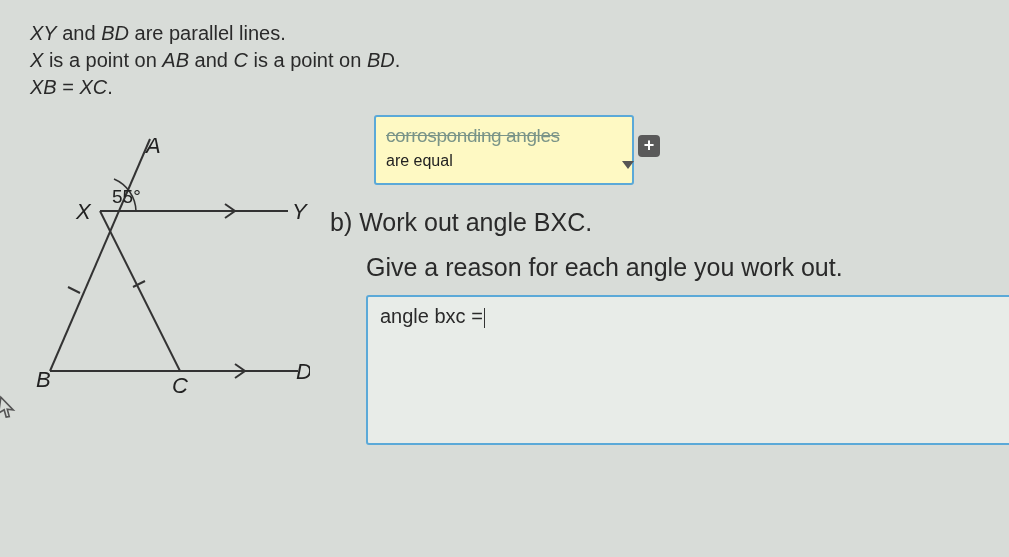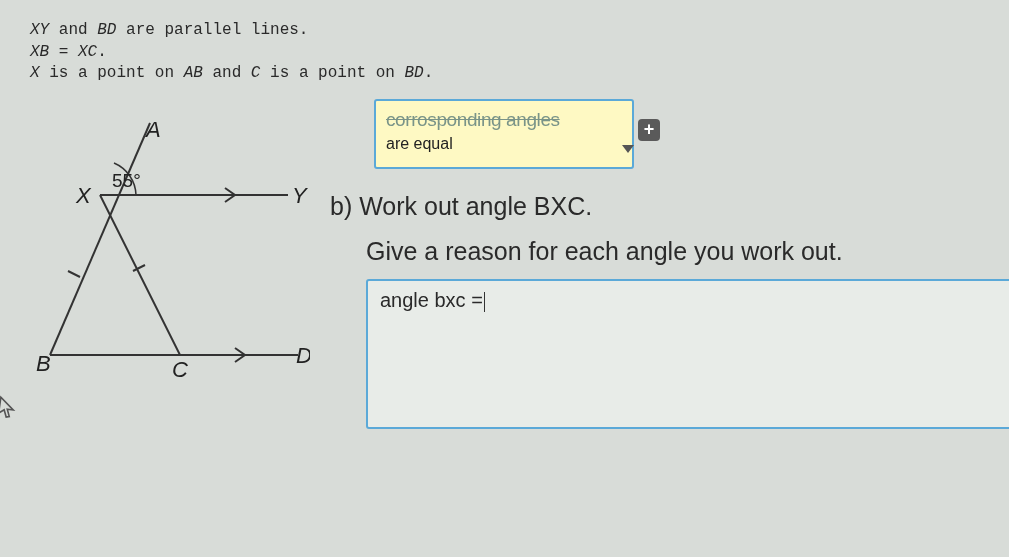--- a/index.html
+++ b/index.html
@@ -6,24 +6,23 @@
     body {
       width: 1009px;
       height: 557px;
       background: #d8dcd8;
       font-family: Arial, sans-serif;
       color: #2a2a2a;
       padding: 20px 30px 20px 30px;
       position: relative;
     }
     .problem-text {
-      font-size: 16px;
+      font-size: 20px;
       line-height: 1.35;
       margin-bottom: 10px;
-      font-family: Liberation Mono, monospace;
     }
     .problem-text .italic { font-style: italic; }
     .main-area {
       display: flex;
       gap: 20px;
     }
     .diagram-col {
       width: 280px;
       padding-top: 20px;
       position: relative;
@@ -113,24 +112,24 @@
     .caret { display:inline-block; width:1px; height:20px; background:#333; vertical-align:middle; margin-left:1px;}
   </style>
 </head>
 <body>
 
 <div class="problem-text">
   <div>
     <span class="italic">XY</span><span> and </span><span class="italic">BD</span><span> are parallel lines.</span>
   </div>
   <div>
-    <span class="italic">XB</span><span> = </span><span class="italic">XC</span><span>.</span>
+    <span class="italic">X</span><span> is a point on </span><span class="italic">AB</span><span> and </span><span class="italic">C</span><span> is a point on </span><span class="italic">BD</span><span>.</span>
   </div>
   <div>
-    <span class="italic">X</span><span> is a point on </span><span class="italic">AB</span><span> and </span><span class="italic">C</span><span> is a point on </span><span class="italic">BD</span><span>.</span>
+    <span class="italic">XB</span><span> = </span><span class="italic">XC</span><span>.</span>
   </div>
 </div>
 
 <div class="main-area">
   <div class="diagram-col">
     <svg class="diagram" viewBox="0 0 280 280">
       <line x1="70" y1="80" x2="258" y2="80" stroke="#333" stroke-width="2"></line>
       <polyline points="195,73 205,80 195,87" fill="none" stroke="#333" stroke-width="2"></polyline>
       <line x1="20" y1="240" x2="268" y2="240" stroke="#333" stroke-width="2"></line>
       <polyline points="205,233 215,240 205,247" fill="none" stroke="#333" stroke-width="2"></polyline>

